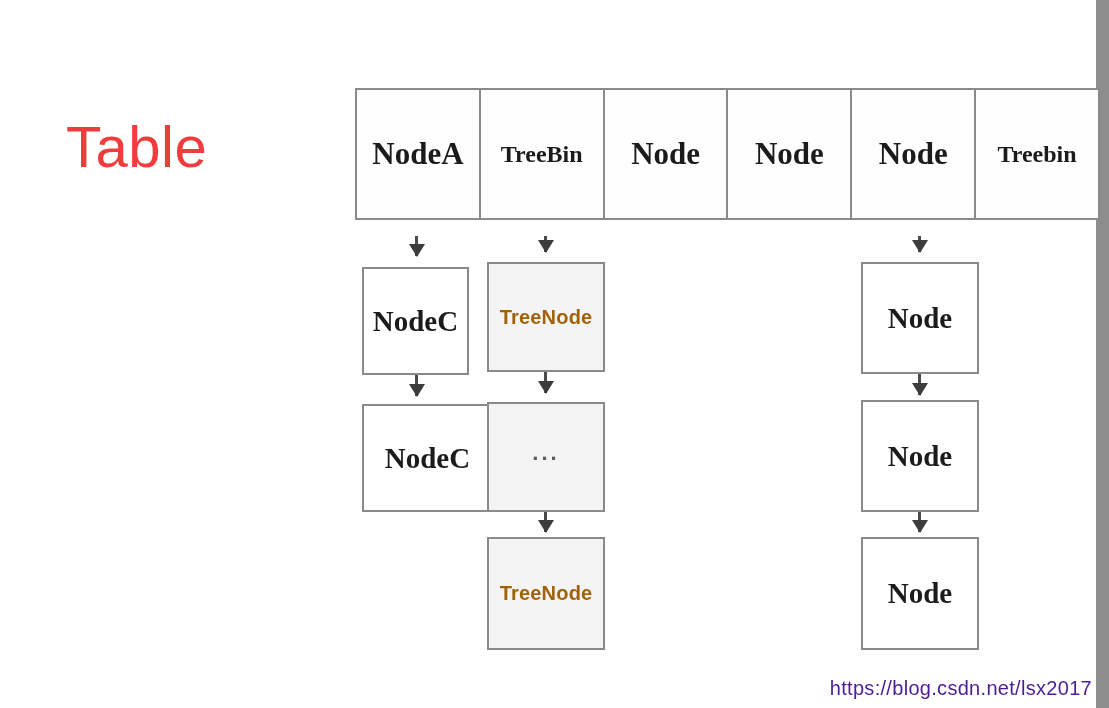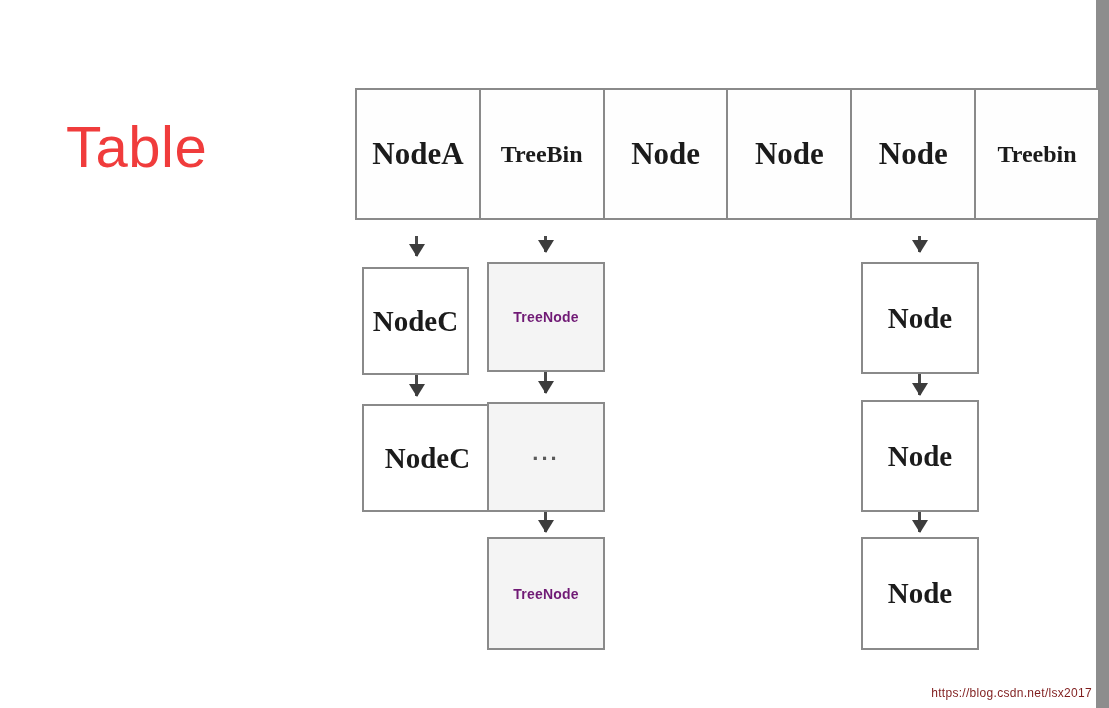--- a/index.html
+++ b/index.html
@@ -95,22 +95,22 @@
   }
   .style-plain .box-text {
     font-family: "Liberation Serif", "DejaVu Serif", serif;
     font-size: 29px;
   }
   .style-tree {
     background: #f4f4f4;
   }
   .style-tree .box-text {
     font-family: "Liberation Sans", "DejaVu Sans", sans-serif;
-    font-size: 14px;
-    color: #701a75;
+    font-size: 20px;
+    color: #a16207;
     letter-spacing: 0.2px;
   }
   .style-tree.style-ellipsis .box-text {
     font-size: 22px;
     letter-spacing: 3px;
     color: #5a5a5a;
     transform: translateY(-4px);
   }
 
   
@@ -131,22 +131,22 @@
     border-right: 8px solid transparent;
     border-top: 13px solid #3c3c3c;
   }
 
   
   .watermark {
     position: absolute;
     right: 17px;
     bottom: 8px;
     font-family: "Liberation Sans", "DejaVu Sans", sans-serif;
-    font-size: 12px;
-    color: #7f1d1d;
+    font-size: 20px;
+    color: #4c1d95;
     letter-spacing: 0.3px;
     white-space: nowrap;
   }
 </style>
 </head>
 <body>
 
 <div id="canvas">
 
   <div class="edge-strip"></div>

